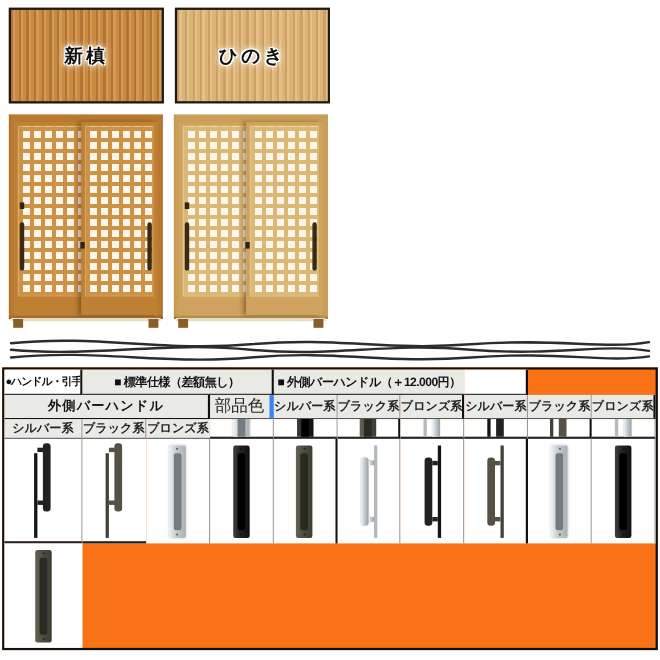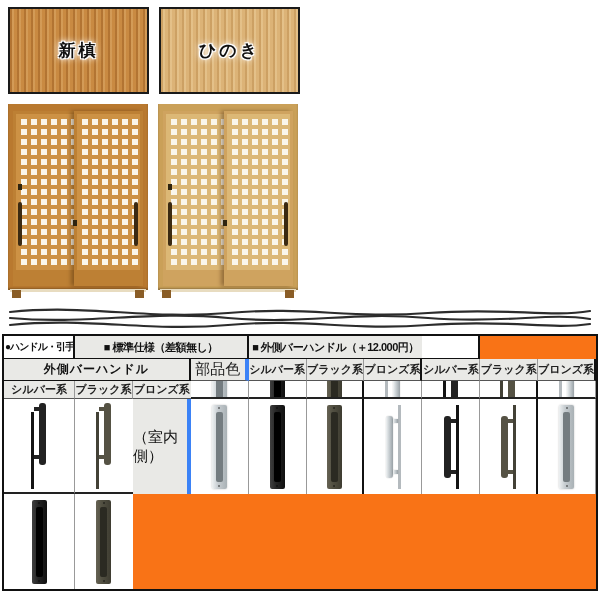--- a/index.html
+++ b/index.html
@@ -234,21 +234,20 @@
       </div>
     <div class="cell r4 img lastR">
         <div class="bh v-out bronze">
           <i class="plate"></i>
           <i class="bar"></i>
           <i class="st"></i>
           <i class="sb"></i>
         </div>
       </div>
 
-    <div class="cell r5 rowlbl">（室内側）</div>
     <div class="cell r5 img">
         <div class="pull screws silver">
           <i class="slot"></i>
         </div>
       </div>
     <div class="cell r5 img">
         <div class="pull screws black">
           <i class="slot"></i>
         </div>
       </div>

